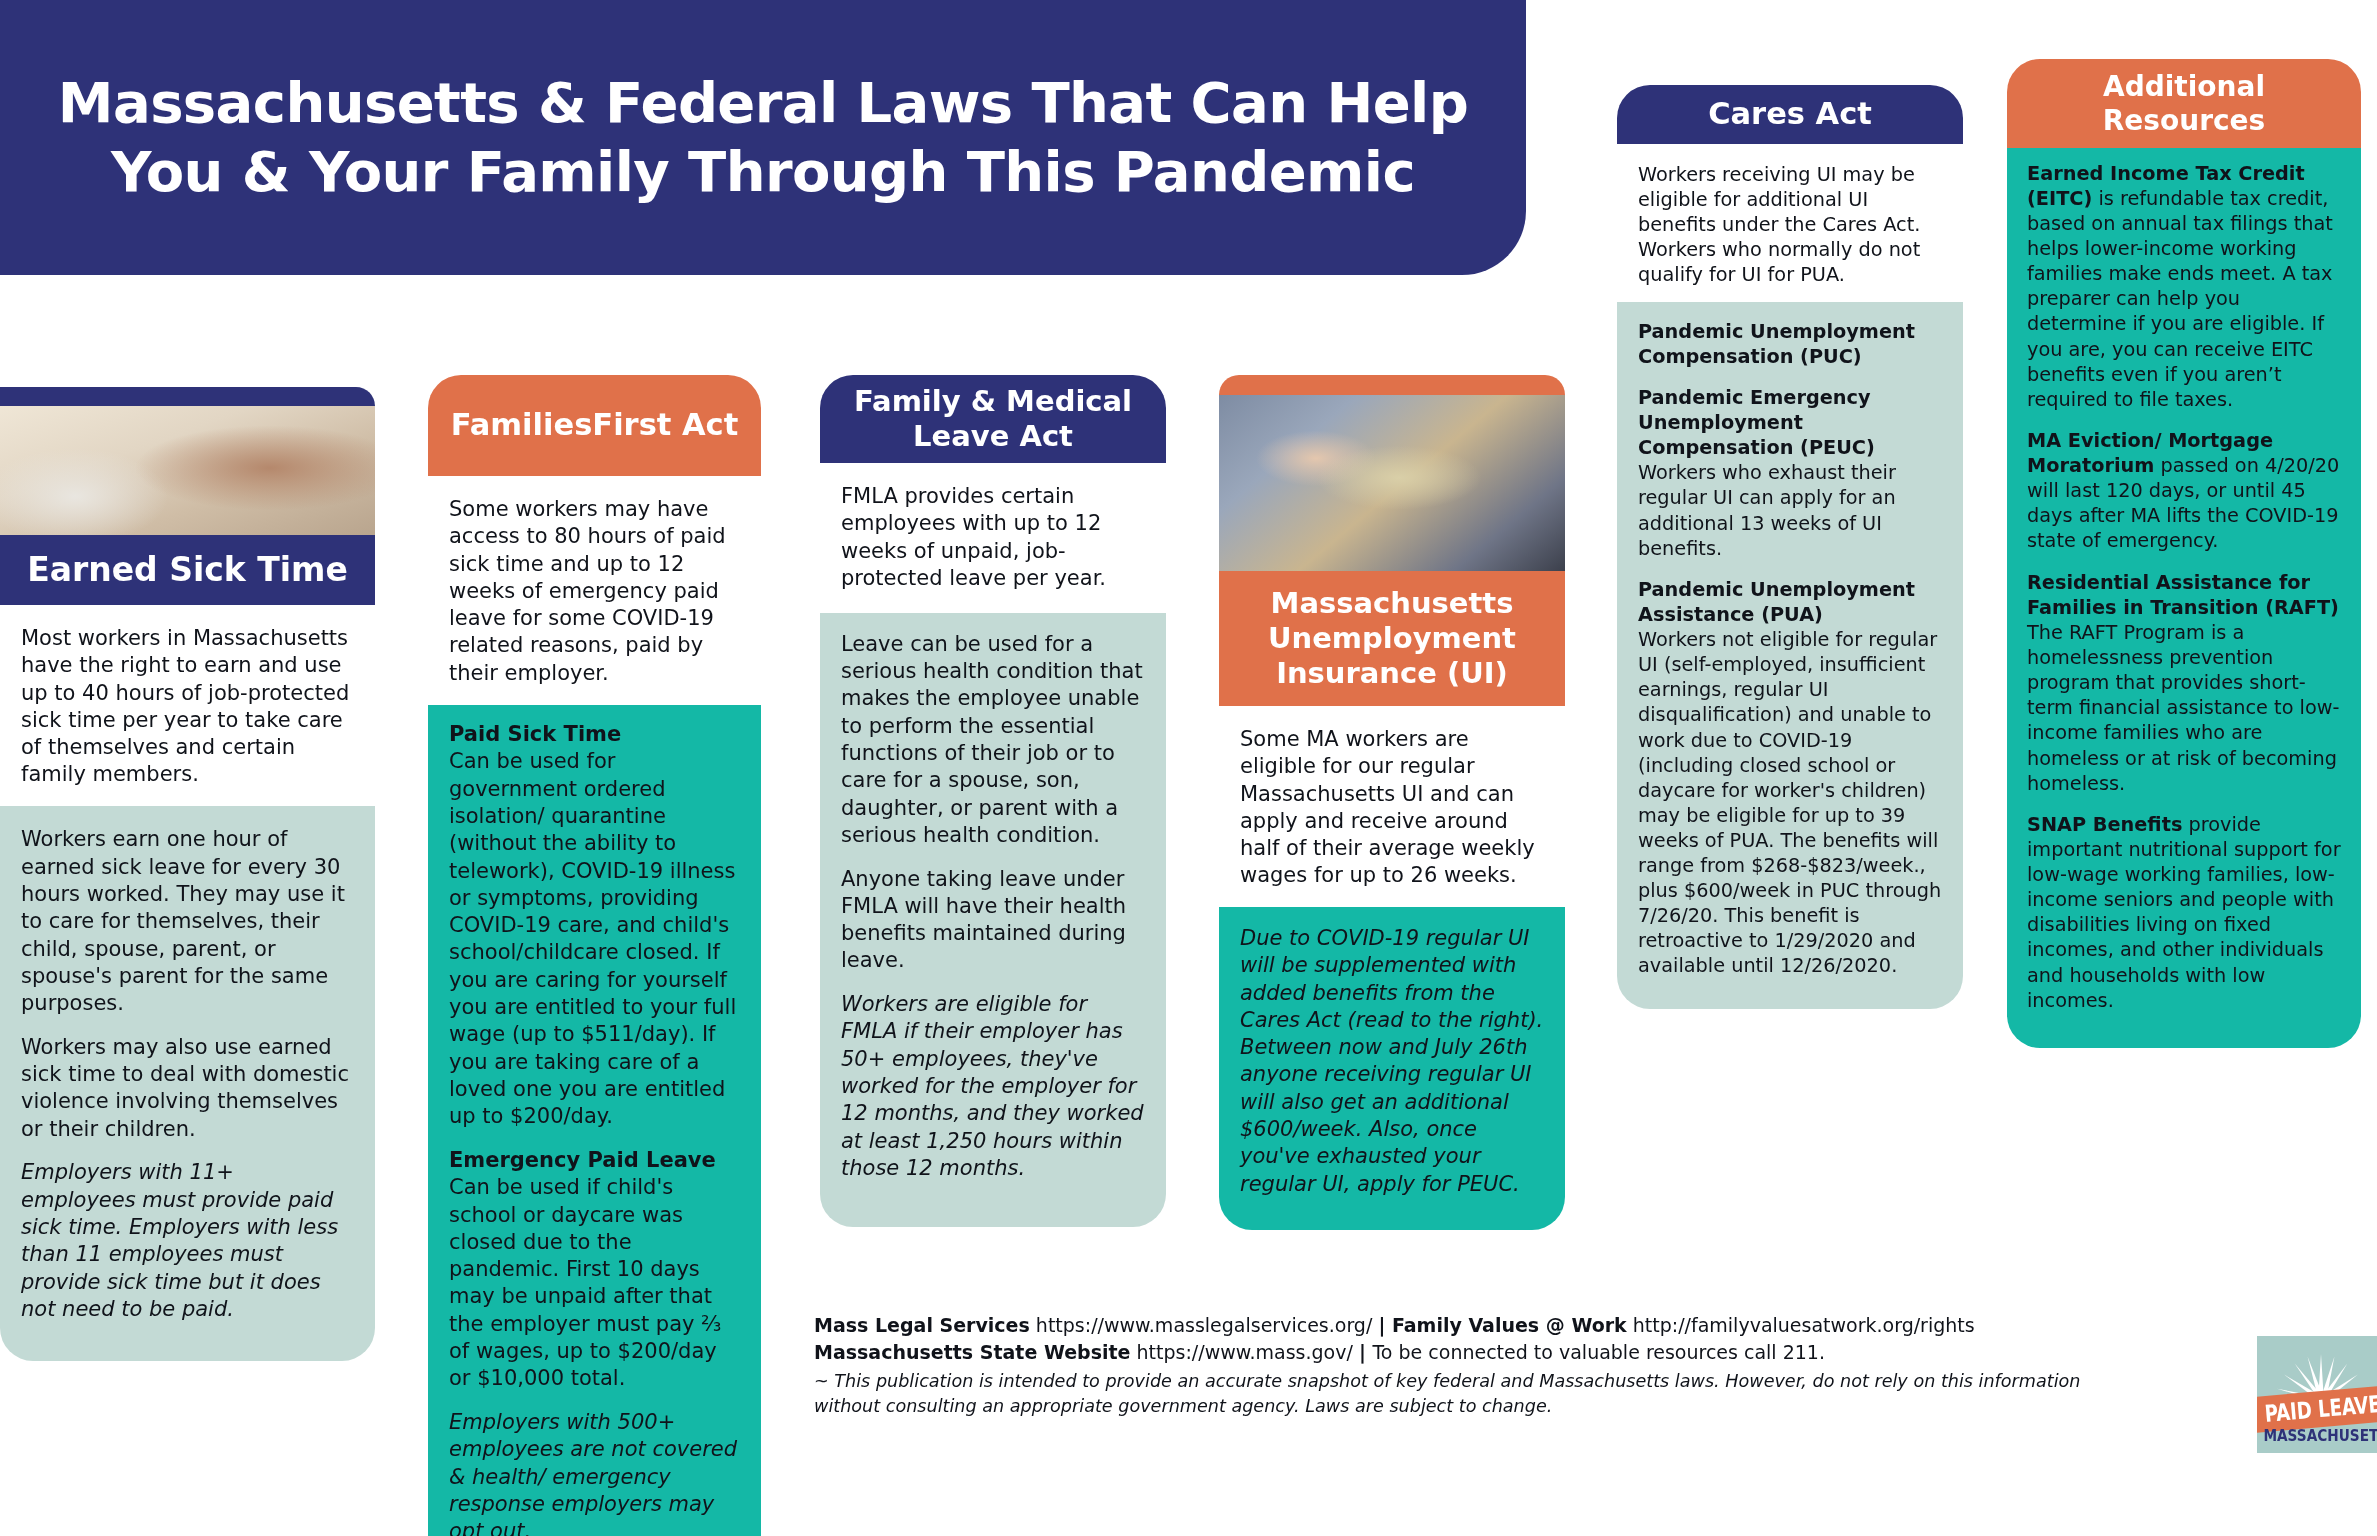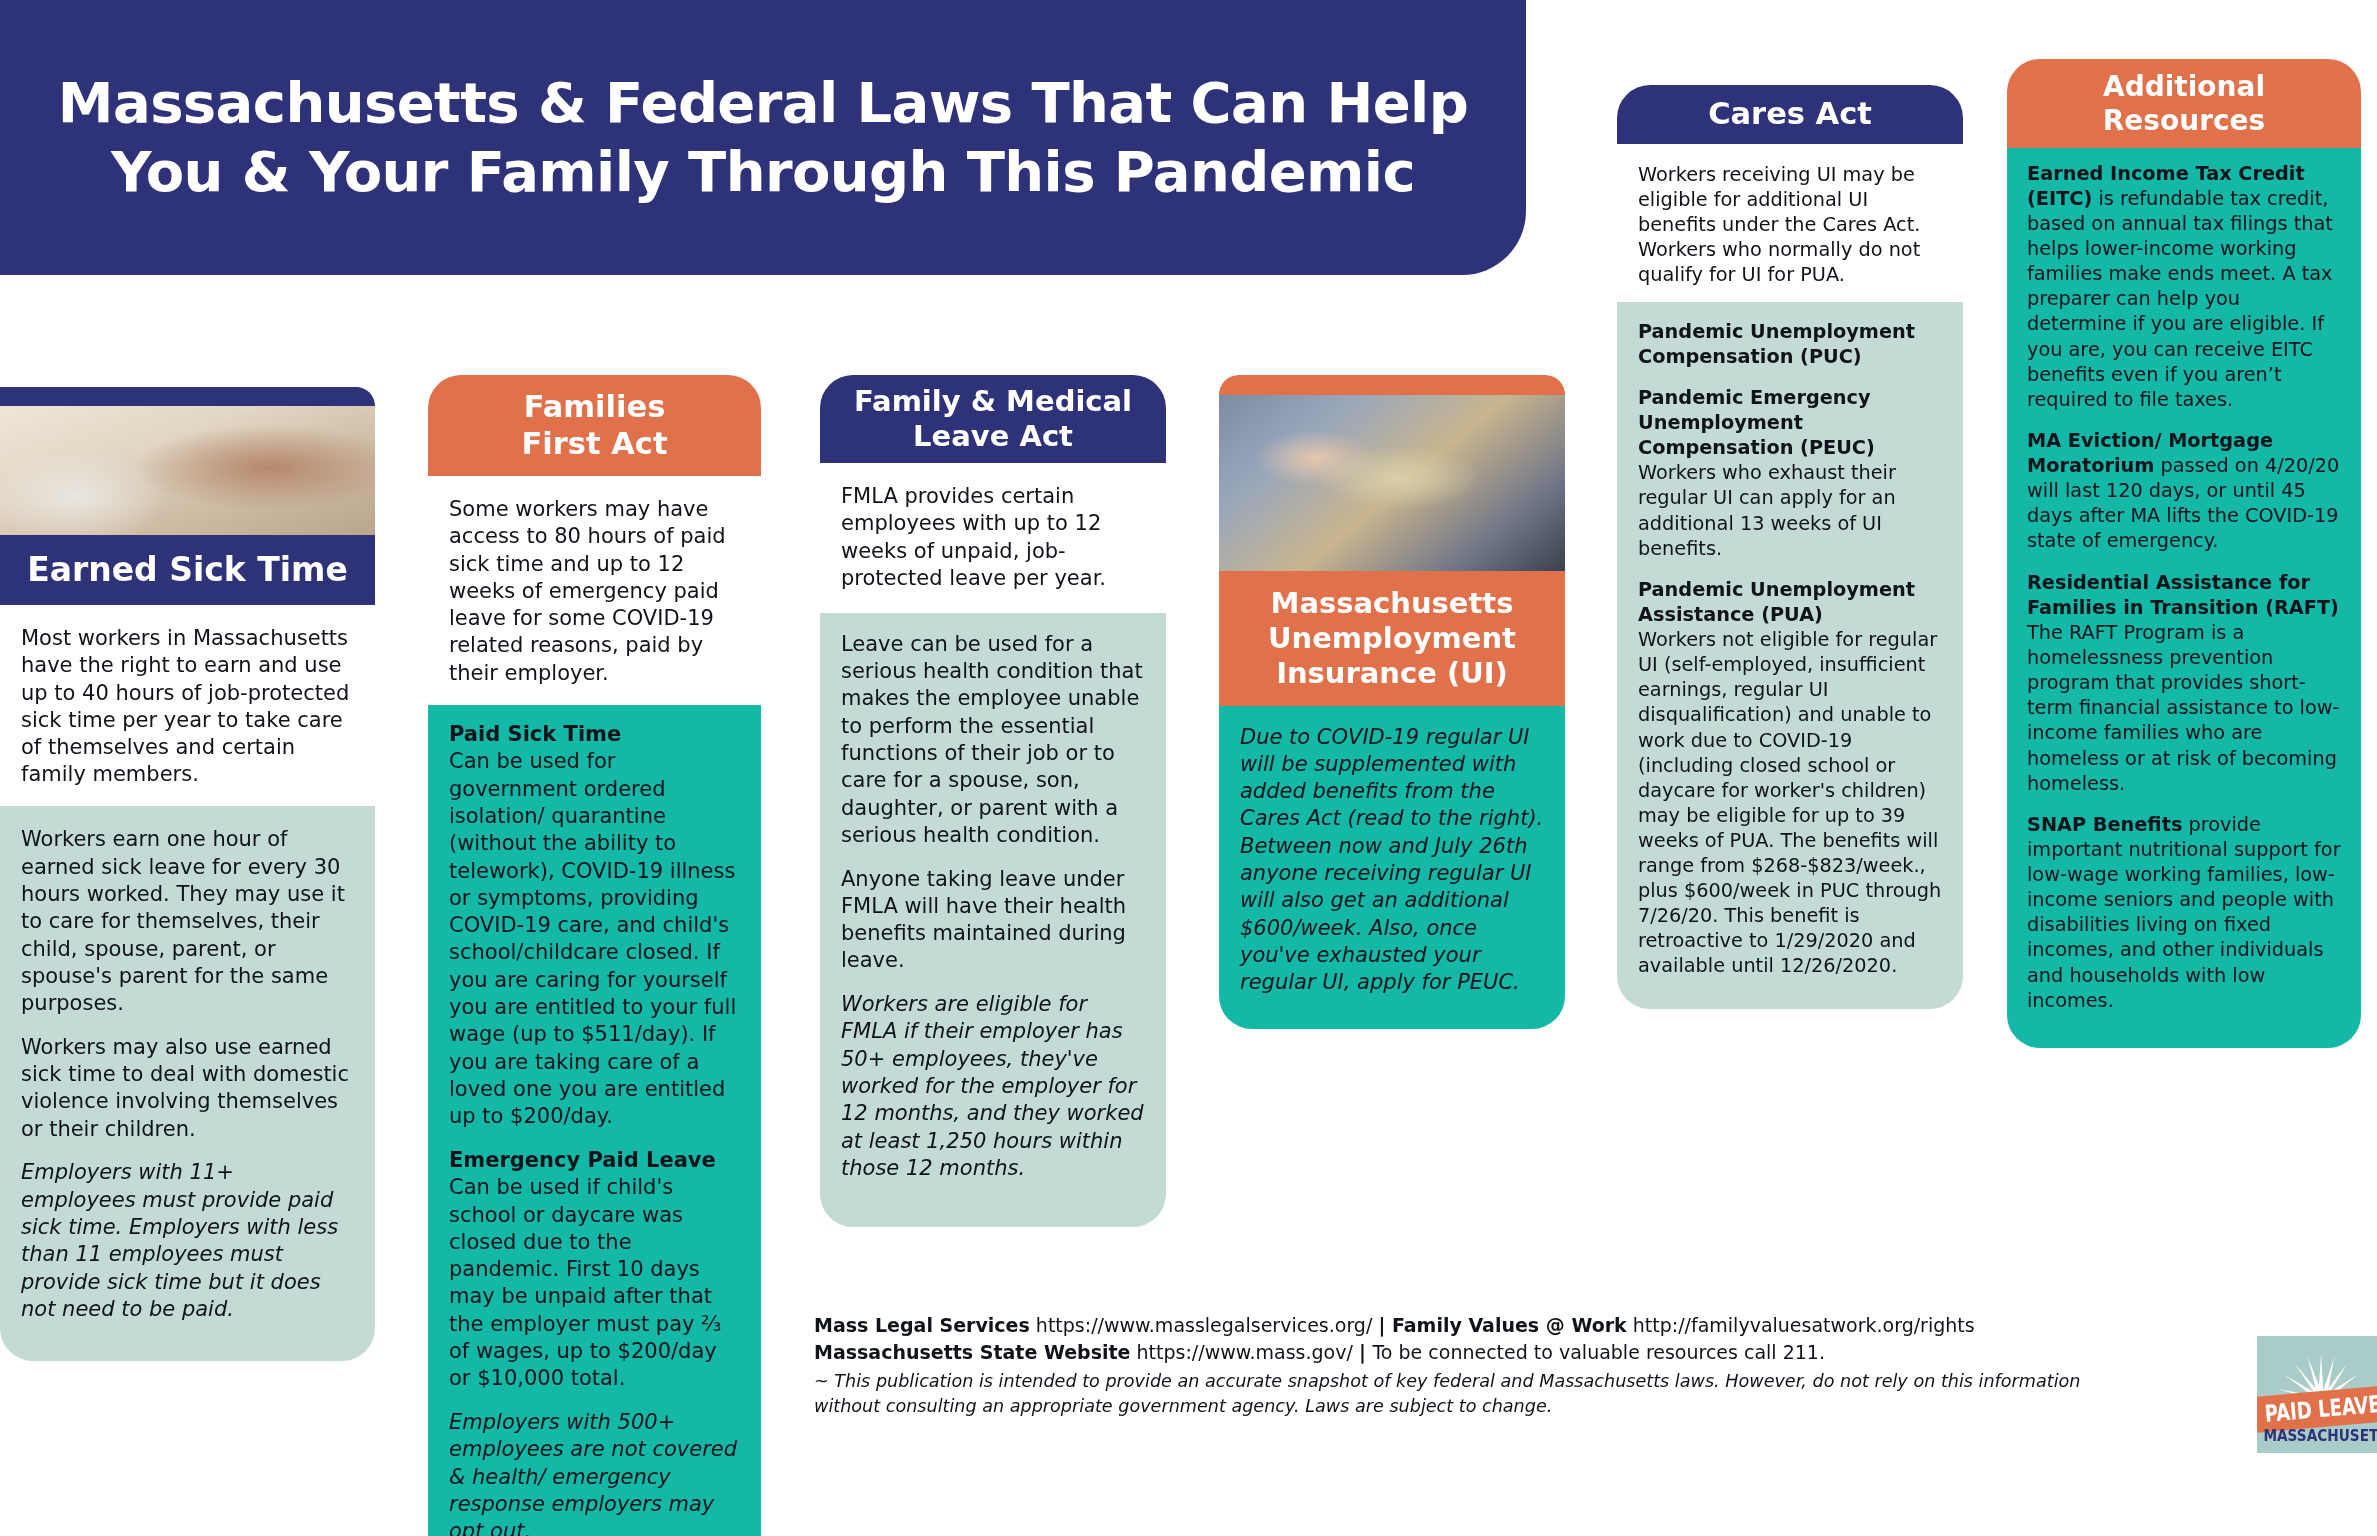--- a/index.html
+++ b/index.html
@@ -127,21 +127,21 @@
 
     <div class="tint-mint pad round-bottom" style="padding-top:20px;padding-bottom:38px;">
       <p class="txt">Workers earn one hour of earned sick leave for every 30 hours worked. They may use it to care for themselves, their child, spouse, parent, or spouse's parent for the same purposes.</p>
       <p class="txt">Workers may also use earned sick time to deal with domestic violence involving themselves or their children.</p>
       <p class="txt ital">Employers with 11+ employees must provide paid sick time. Employers with less than 11 employees must provide sick time but it does not need to be paid.</p>
     </div>
   </div>
 
   <div class="col" style="left:428px;top:375px;width:333px;">
 
-    <div class="title-box cap-orange" style="height:101px;font-size:30.5px;flex-direction:column;">
+    <div class="title-box cap-orange" style="height:101px;font-size:30.5px;flex-direction:row;">
       <span>Families</span>
       <span>First Act</span>
     </div>
 
     <div class="body-white pad" style="padding-top:20px;padding-bottom:17.6px;">
       <p class="txt">Some workers may have access to 80 hours of paid sick time and up to 12 weeks of emergency paid leave for some COVID-19 related reasons, paid by their employer.</p>
     </div>
 
     <div class="tint-rose pad round-bottom" style="padding-top:16.4px;padding-bottom:37px;">
       <p class="txt">
@@ -181,20 +181,23 @@
     <div style="height:176px;overflow:hidden;">
       <div class="photo-money"></div>
     </div>
 
     <div class="title-box cap-orange" style="border-radius:0;height:135px;font-size:29px;flex-direction:column;">
       <span>Massachusetts</span>
       <span>Unemployment</span>
       <span>Insurance (UI)</span>
     </div>
 
+    <div class="body-white pad" style="padding-top:20px;padding-bottom:17.6px;">
+      <p class="txt">Some MA workers are eligible for our regular Massachusetts UI and can apply and receive around half of their average weekly wages for up to 26 weeks.</p>
+    </div>
 
     <div class="tint-rose pad round-bottom" style="padding-top:17.6px;padding-bottom:32px;">
       <p class="txt ital">Due to COVID-19 regular UI will be supplemented with added benefits  from the Cares Act (read to the right). Between now and July 26th anyone receiving regular UI will also get an additional $600/week. Also, once you've exhausted your regular UI, apply for PEUC.</p>
     </div>
   </div>
 
   <div class="col" style="left:1617px;top:85px;width:346px;">
 
     <div class="title-box cap-navy" style="height:59px;font-size:30.5px;">
       <span>Cares Act</span>

